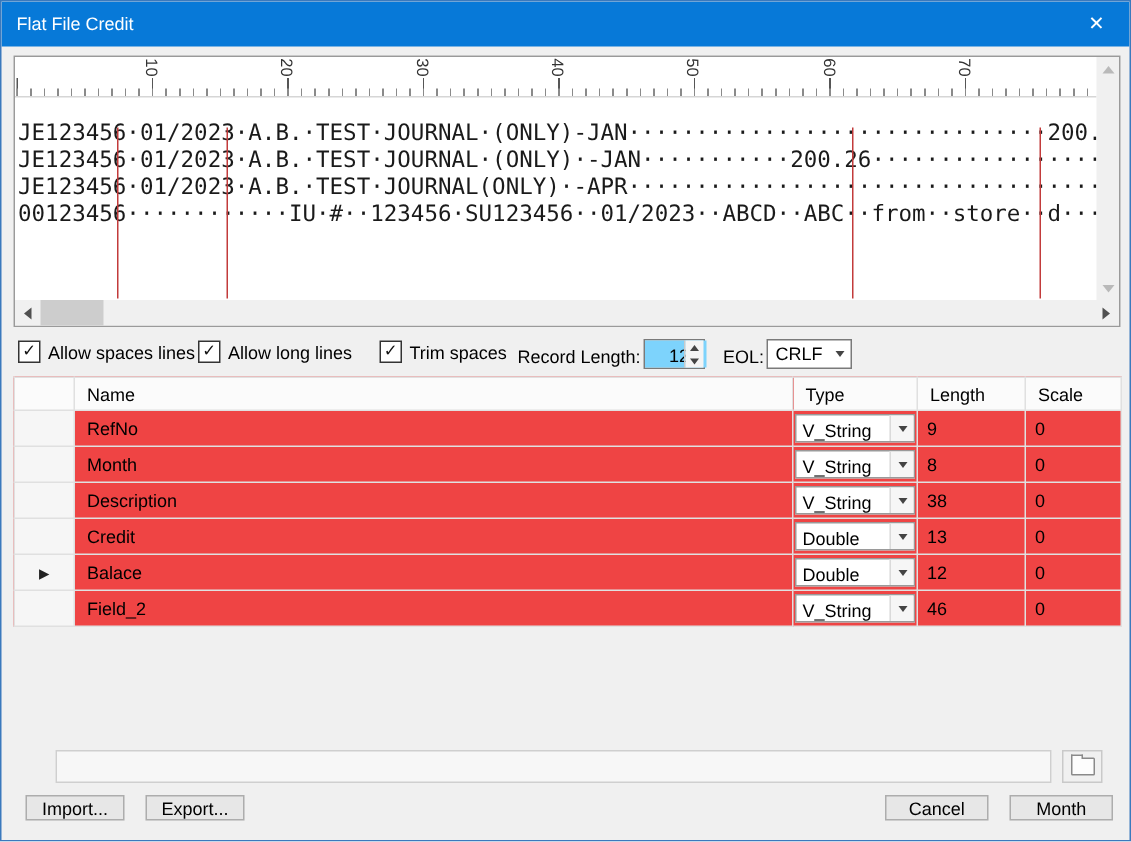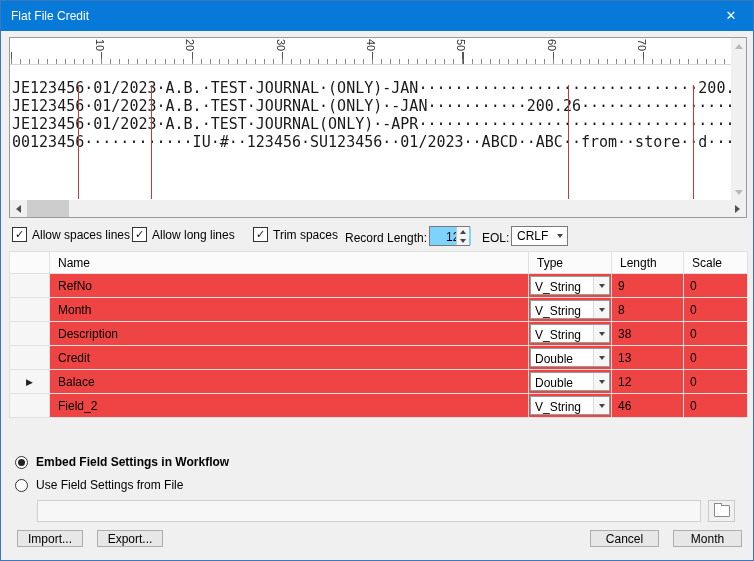--- a/index.html
+++ b/index.html
@@ -302,30 +302,20 @@
                 <span class="tri-dn-c"></span>
               </span>
         </div>
       </td>
       <td class="numcell">46</td>
       <td class="numcell">0</td>
     </tr>
   </tbody>
     </table>
 
-  <div class="radiorow" style="top:454px">
-    <span class="radiocircle">
-        <span class="radiodot"></span>
-      </span>
-    <span class="radio-bold">Embed Field Settings in Workflow</span>
-  </div>
-  <div class="radiorow" style="top:477px">
-    <span class="radiocircle"></span>
-    <span>Use Field Settings from File</span>
-  </div>
 
   <input class="pathfield" disabled="" value="" style="">
   <div class="folderbtn">
     <span class="foldericon"></span>
   </div>
 
   <button class="btn" style="left:16px;  width:66px">Import...</button>
   <button class="btn" style="left:96px;  width:66px">Export...</button>
   <button class="btn" style="left:589px; width:69px">Cancel</button>
   <button class="btn" style="left:672px; width:69px">Month</button>

